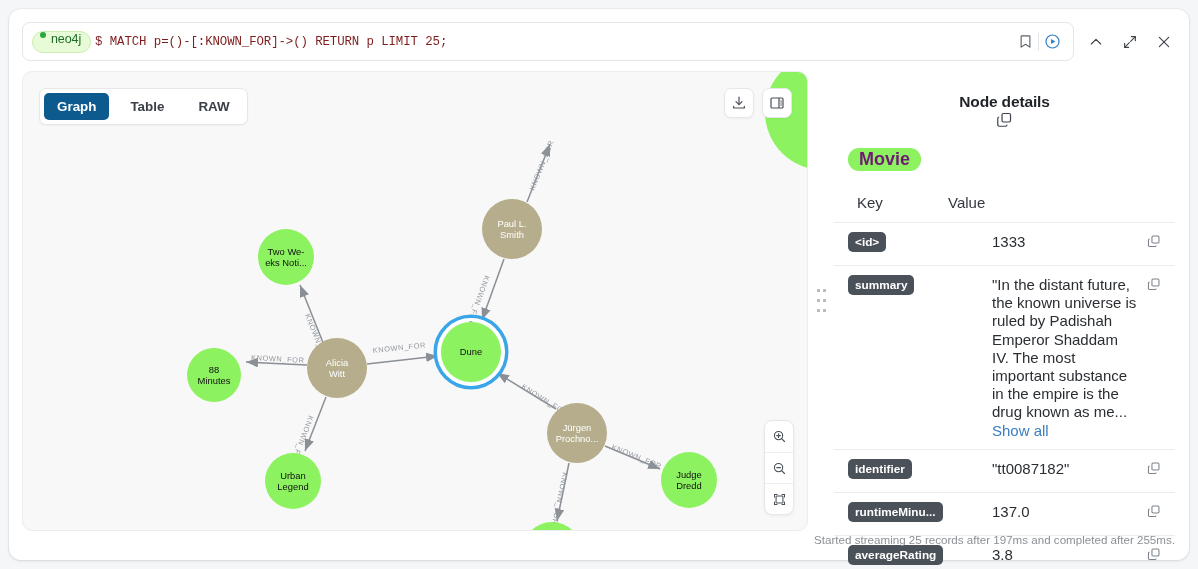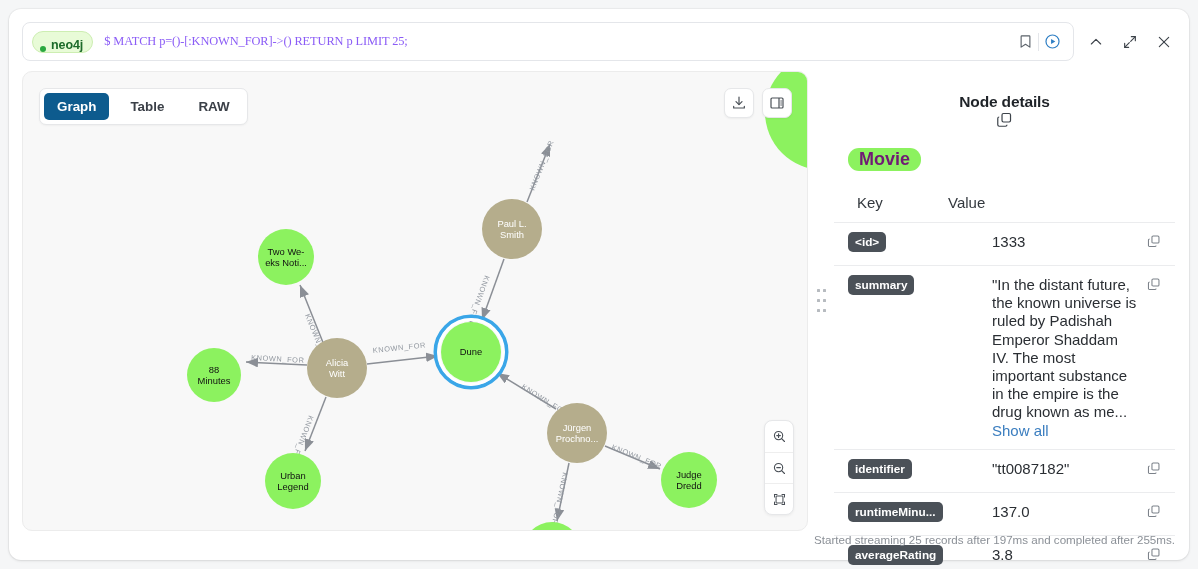--- a/index.html
+++ b/index.html
@@ -27,43 +27,43 @@
     width: 1052px; height: 39px;
     background: #fff;
     border: 1px solid #e4e6ea;
     border-radius: 8px;
     display: flex;
     align-items: center;
     padding: 0 8px 0 9px;
   }
   .neo4j-badge {
     display: inline-flex;
-    align-items: flex-end;
+    align-items: flex-start;
     gap: 5px;
     background: #e8fbd7;
     border: 1px solid #cdeeb2;
     border-radius: 11px;
     height: 22px;
     padding: 0 9px 0 7px;
     font-size: 12.5px;
-    font-weight: bold;
+    font-weight: normal;
     color: #1d6b2a;
     letter-spacing: -0.1px;
   }
   .neo4j-dot {
     width: 6px; height: 6px;
     border-radius: 50%;
     background: #2aa83f;
     display: inline-block;
   }
   .query-text {
-    margin-left: 11px;
-    font-family: Liberation Serif, serif;
+    margin-left: 4px;
+    font-family: Liberation Mono, monospace;
     font-size: 12.4px;
-    color: #8b5cf6;
+    color: #7f1d1d;
     white-space: pre;
     letter-spacing: -0.1px;
   }
 
   .qb-right {
     position: absolute;
     right: 8px; top: 50%;
     transform: translateY(-50%);
     display: flex;
     align-items: center;

